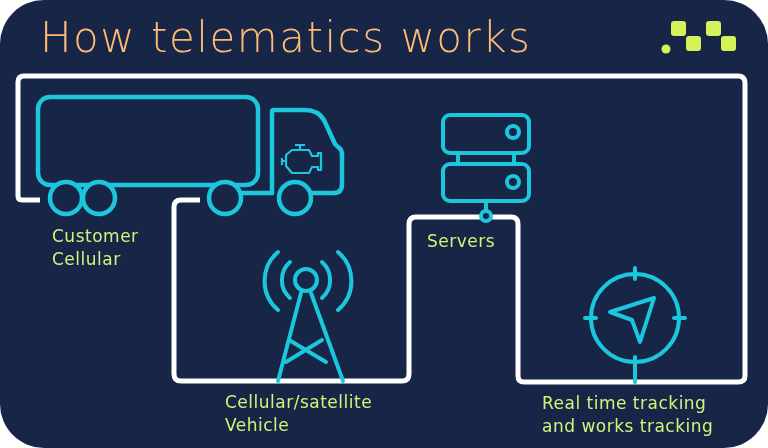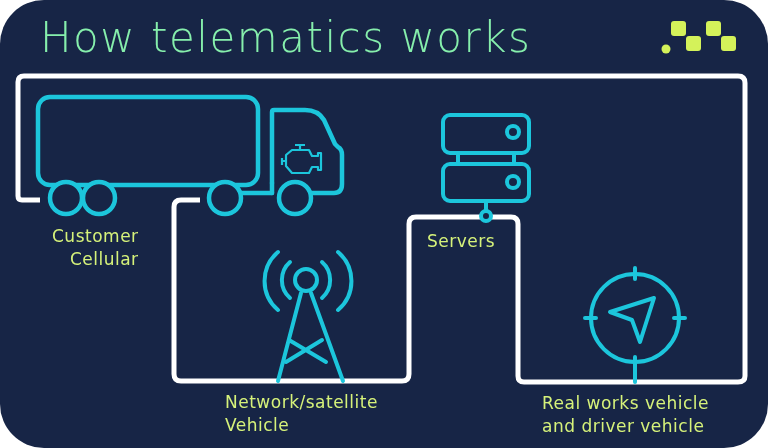--- a/index.html
+++ b/index.html
@@ -3,21 +3,21 @@
   <meta charset="utf-8">
   <style>
     html, body { margin: 0; padding: 0; background: #ffffff; }
     body { width: 768px; height: 448px; overflow: hidden; position: relative; }
     .card {
       position: absolute; left: 0; top: 0; width: 768px; height: 448px;
       background: #172546; border-radius: 44px;
     }
     .title {
       position: absolute; left: 40px; top: 10px;
-      color: #86efac; font-family: "DejaVu Sans", sans-serif;
+      color: #fdba74; font-family: "DejaVu Sans", sans-serif;
       font-size: 42px; font-weight: 300; letter-spacing: 1.5px; line-height: 56px;
       white-space: nowrap;
     }
     svg.diagram { position: absolute; left: 0; top: 0; }
     .label {
       position: absolute; color: #d6f27a; font-family: "DejaVu Sans", sans-serif;
       font-size: 17px; line-height: 23px; letter-spacing: 0.5px; white-space: nowrap;
     }
   </style>
 </head>
@@ -78,32 +78,32 @@
 
     <g fill="#d4f25a">
       <circle cx="666" cy="49" r="4.5"></circle>
       <rect x="671" y="21" width="15" height="15" rx="3"></rect>
       <rect x="686" y="36" width="15" height="15" rx="3"></rect>
       <rect x="706" y="21" width="15" height="15" rx="3"></rect>
       <rect x="721" y="36" width="15" height="15" rx="3"></rect>
     </g>
   </svg>
 
-  <div class="label" style="left:52px; top:225px;text-align:right;">
+  <div class="label" style="left:52px; top:225px;">
     <div>Customer</div>
     <div>Cellular</div>
   </div>
 
   <div class="label" style="left:225px; top:391px;">
-    <div>Network/satellite</div>
+    <div>Cellular/satellite</div>
     <div>Vehicle</div>
   </div>
 
   <div class="label" style="left:427px; top:230px;">
     <div>Servers</div>
   </div>
 
   <div class="label" style="left:542px; top:392px;">
-    <div>Real works vehicle</div>
-    <div>and driver vehicle</div>
+    <div>Real time tracking</div>
+    <div>and works tracking</div>
   </div>
 
 </div>
 
 </body></html>

